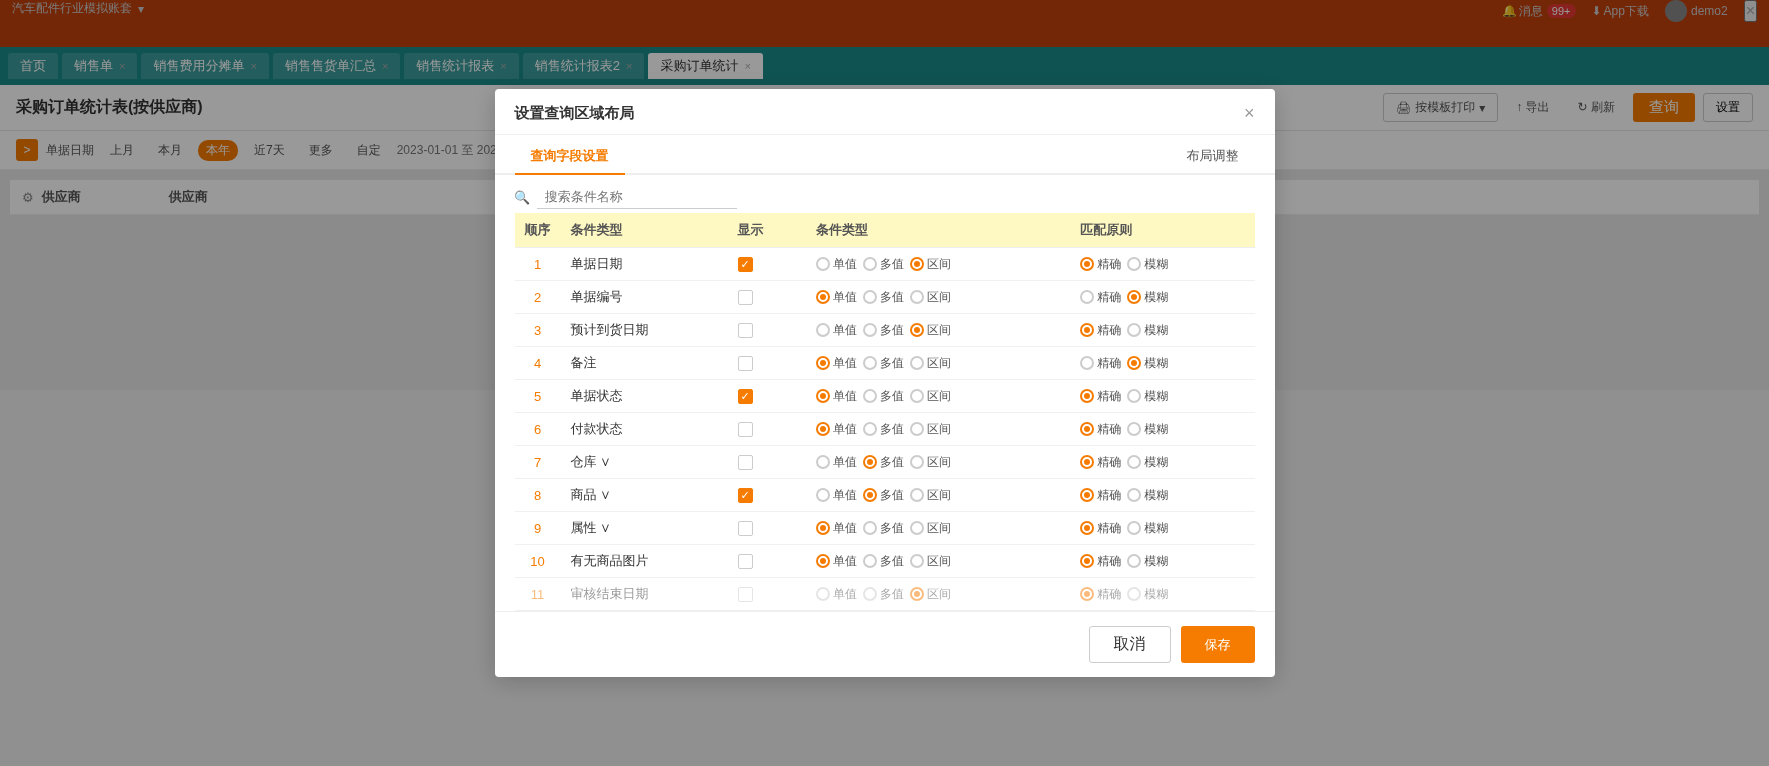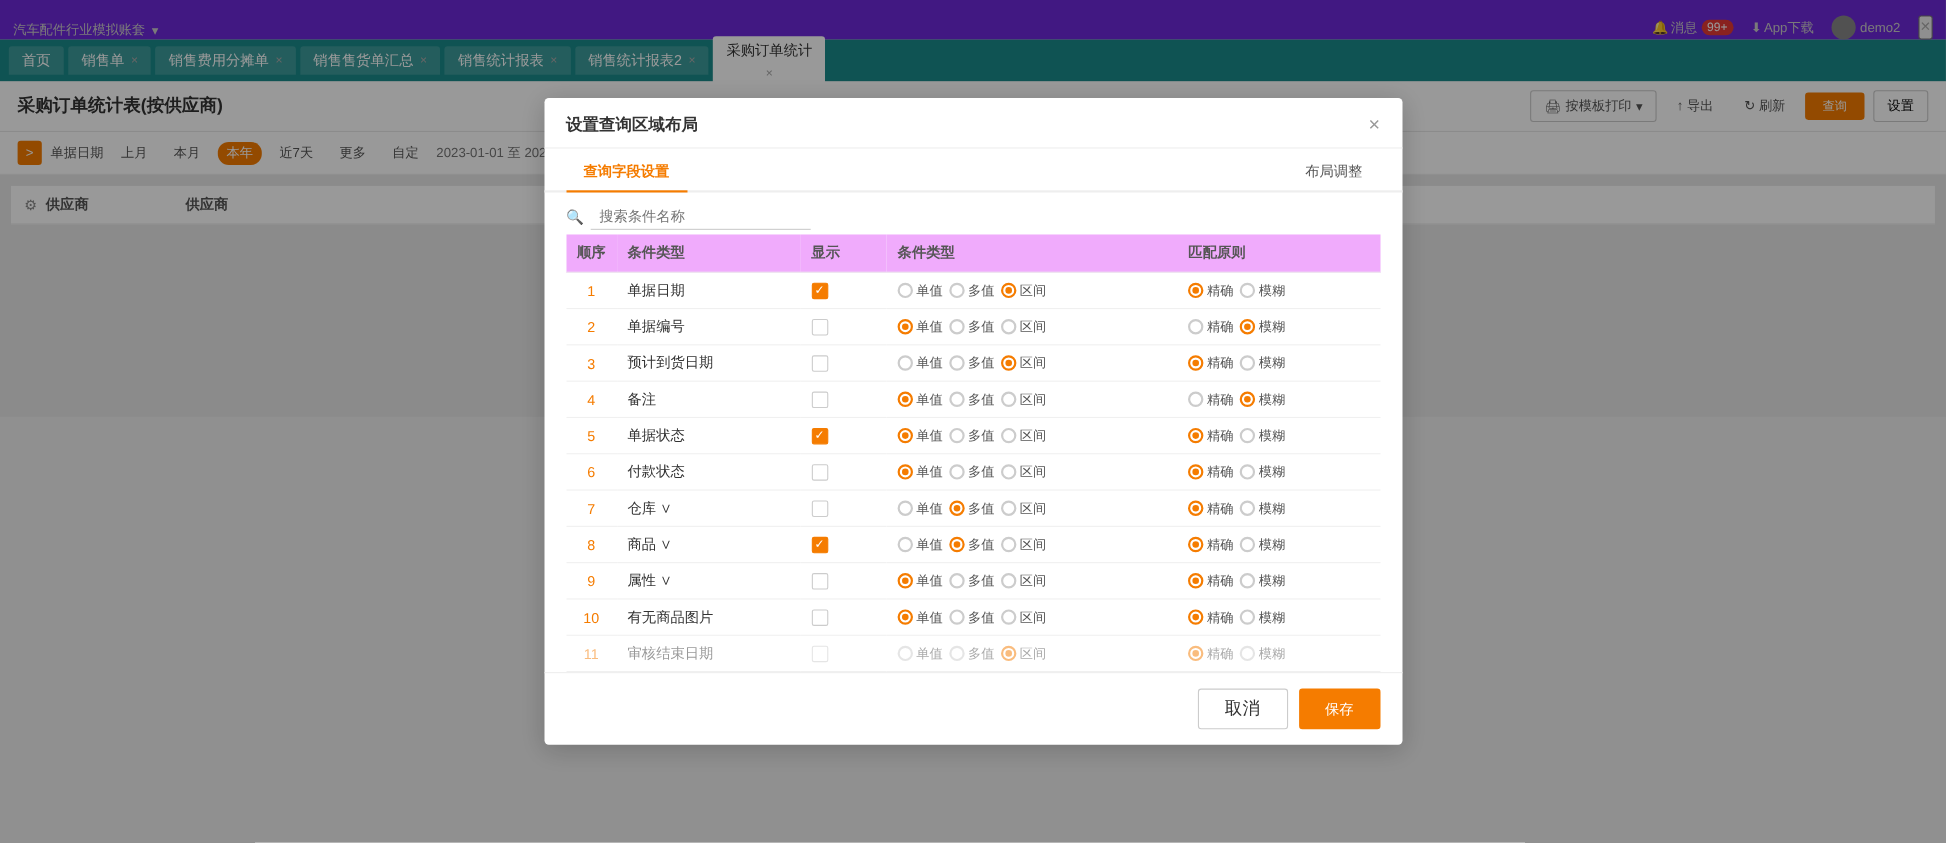--- a/index.html
+++ b/index.html
@@ -1,23 +1,23 @@
 <!DOCTYPE html>
 <html><head>
   <meta charset="utf-8">
   <style>
     * { box-sizing: border-box; margin: 0; padding: 0; }
     body { font-family: 'Microsoft YaHei', Arial, sans-serif; font-size: 13px; background: #f0f0f0; color: #333; overflow: hidden; }
 
     
     .top-bar {
-      background: #6d28d9;
-      height: 36px;
-      display: flex;
-      align-items: flex-end;
+      background: #c2410c;
+      height: 47px;
+      display: flex;
+      align-items: flex-start;
       justify-content: space-between;
       padding: 0 12px;
       color: #ccc;
     }
     .top-bar-left { font-size: 12px; display: flex; align-items: center; gap: 6px; }
     .top-bar-right { display: flex; align-items: center; gap: 16px; font-size: 12px; }
     .badge-red {
       background: #e53935;
       color: #fff;
       border-radius: 8px;
@@ -44,21 +44,20 @@
       font-size: 13px;
       cursor: pointer;
       display: flex;
       align-items: center;
       gap: 6px;
       white-space: nowrap;
     }
     .tab-item.active {
       background: #fff;
       color: #333;
-      flex-direction: column;
     }
     .tab-close { font-size: 11px; color: #aaa; }
 
     
     .page-header {
       background: #fff;
       height: 46px;
       display: flex;
       align-items: center;
       justify-content: space-between;
@@ -85,21 +84,21 @@
       font-size: 12px;
       color: #555;
     }
     .btn-query {
       background: #f57c00;
       color: #fff;
       border: none;
       padding: 5px 16px;
       border-radius: 3px;
       cursor: pointer;
-      font-size: 11px;
+      font-size: 15px;
     }
     .btn-settings {
       background: #fff;
       border: 1px solid #ccc;
       padding: 5px 12px;
       border-radius: 3px;
       cursor: pointer;
       font-size: 12px;
     }
 
@@ -235,21 +234,21 @@
       flex: 1;
       overflow-y: auto;
       padding: 0 20px;
     }
     .dialog-table {
       width: 100%;
       border-collapse: collapse;
       font-size: 13px;
     }
     .dialog-table thead tr {
-      background: #f0abfc;
+      background: #fef9c3;
     }
     .dialog-table th {
       padding: 8px 10px;
       text-align: left;
       font-weight: bold;
       color: #555;
       border-bottom: 1px solid #eee;
       white-space: nowrap;
     }
     .dialog-table td {

